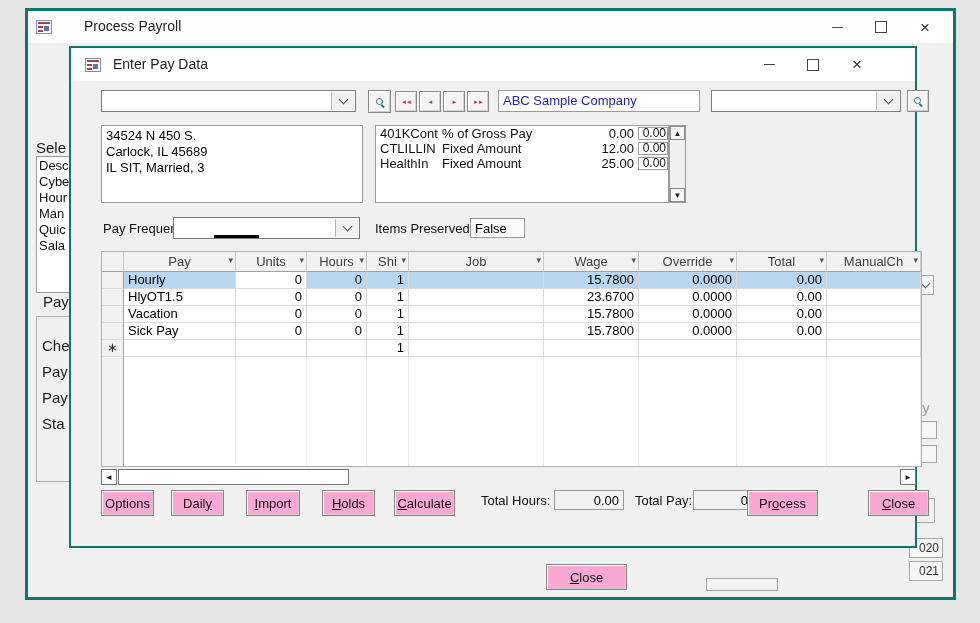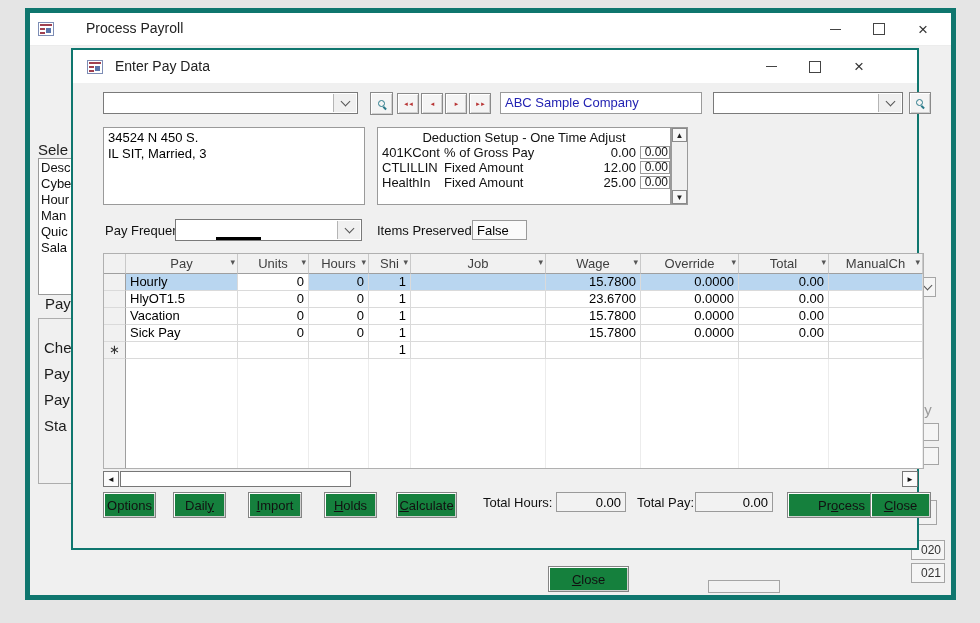--- a/index.html
+++ b/index.html
@@ -1,18 +1,18 @@
 <!DOCTYPE html>
 <html><head>
 <meta charset="utf-8">
 <style>
   html,body{margin:0;padding:0;background:#e5e5e5;font-family:"Liberation Sans","DejaVu Sans",sans-serif;}
   .canvas{position:relative;width:980px;height:623px;background:#e5e5e5;overflow:hidden;}
   
-  .win{position:absolute;background:#f0f0f0;border:5px solid #0f766e;box-sizing:border-box;}
+  .win{position:absolute;background:#f0f0f0;border:3px solid #0f766e;box-sizing:border-box;}
   .titlebar{position:relative;height:32px;background:#fff;border-bottom:1px solid #ececec;}
   .title-text{position:absolute;left:56px;top:7px;font-size:14px;color:#222;}
   .ctrls{position:absolute;right:6px;top:0;height:100%;display:flex;align-items:center;}
   .ctrl{width:44px;height:28px;display:flex;align-items:center;justify-content:center;background:transparent;border:none;cursor:default;}
   .min-bar{width:11px;height:1px;background:#444;}
   .max-box{width:10px;height:10px;border:1px solid #444;background:transparent;}
   .close-x{font-size:17px;color:#333;line-height:1;}
   
   .form-icon{position:absolute;width:16px;height:14px;border:1px solid #7d8db5;background:#fff;box-sizing:border-box;
     background-image:
@@ -21,21 +21,21 @@
       linear-gradient(#a04050,#a04050),
       linear-gradient(#5a74aa,#5a74aa);
     background-repeat:no-repeat;
     background-size:12px 2px,5px 2px,5px 2px,5px 5px;
     background-position:1px 1px,1px 5px,1px 9px,7px 5px;}
   
   .input{position:absolute;background:#fff;border:1px solid #7a7a7a;box-sizing:border-box;font-size:13px;color:#000;padding:2px 4px;white-space:pre;overflow:hidden;}
   .panelbox{position:absolute;background:#fff;border:1px solid #9a9a9a;box-sizing:border-box;overflow:hidden;}
   .combo-arrow-btn{position:absolute;top:1px;right:1px;bottom:1px;width:22px;background:#f0f0f0;border-left:1px solid #b5b5b5;display:flex;align-items:center;justify-content:center;}
   .chev{width:6px;height:6px;border-right:1.4px solid #555;border-bottom:1.4px solid #555;transform:rotate(45deg);margin-top:-3px;}
-  .btn3d{position:absolute;background:#15803d;border:1px solid #848484;box-sizing:border-box;font-size:13px;color:#111;display:flex;align-items:center;justify-content:center;box-shadow:inset 1px 1px 0 #ffffff, inset -1px -1px 0 #cfcfcf;font-family:inherit;}
+  .btn3d{position:absolute;background:#f9a8d4;border:1px solid #848484;box-sizing:border-box;font-size:13px;color:#111;display:flex;align-items:center;justify-content:center;box-shadow:inset 1px 1px 0 #ffffff, inset -1px -1px 0 #cfcfcf;font-family:inherit;}
   .sq-btn{position:absolute;width:23px;height:23px;background:#f4f4f4;border:1px solid #8a8a8a;box-sizing:border-box;display:flex;align-items:center;justify-content:center;box-shadow:inset 1px 1px 0 #fff, inset -1px -1px 0 #d0d0d0;}
   .navglyph{font-size:6px;color:#b83434;letter-spacing:-1px;line-height:1;}
   .mag{position:relative;width:8px;height:8px;}
   .mag::before{content:"";position:absolute;left:0;top:0;width:5px;height:5px;border:1.4px solid #2a7a8a;border-radius:50%;}
   .mag::after{content:"";position:absolute;left:6px;top:6px;width:4px;height:1.5px;background:#2a7a8a;transform:rotate(45deg);transform-origin:0 0;}
   .label{position:absolute;font-size:13px;color:#111;white-space:nowrap;}
   .fragment-label{position:absolute;font-size:15px;color:#1c1c1c;white-space:nowrap;overflow:hidden;}
   .accel{text-decoration:underline;}
   
   .ded-title{text-align:center;font-size:13px;color:#111;padding-top:2px;}
@@ -167,26 +167,26 @@
           <span>Hourly</span>
           <span class="combo-arrow-btn"><span class="chev"></span></span>
         </div>
         <button class="sq-btn" style="left:816px;top:9px;width:22px;height:22px;">
             <span class="mag"></span>
           </button>
 
         <div class="panelbox" style="left:10px;top:44px;width:262px;height:78px;padding:2px 4px;font-size:13px;line-height:16px;">
           <div>
               <div class="info-line" style="white-space: pre;">34524 N 450 S.</div>
+              <div class="info-line" style="white-space: pre;">Carlock, IL 45689</div>
               <div class="info-line" style="white-space: pre;">IL SIT, Married, 3</div>
             </div>
         </div>
 
         <div class="panelbox" style="left:284px;top:44px;width:294px;height:78px;">
-          <div class="ded-title">Deduction Setup - One Time Adjust</div>
           <div id="ded-rows">
               <div class="ded-row">
                 <span class="ded-code">401KCont</span>
                 <span class="ded-method">% of Gross Pay</span>
                 <span class="ded-amt">0.00</span>
                 <span class="ded-adj">0.00</span>
               </div>
               <div class="ded-row">
                 <span class="ded-code">CTLILLIN</span>
                 <span class="ded-method">Fixed Amount</span>
@@ -335,21 +335,21 @@
           </button>
         <button class="btn3d" style="left:303px;top:409px;width:61px;height:26px;">
             <span><span></span><span class="accel">C</span><span>alculate</span></span>
           </button>
 
         <span class="label" style="left:390px;top:412px;width:69px;text-align:right;">Total Hours:</span>
         <div class="input" style="left:463px;top:409px;width:70px;height:20px;background:#f2f2f2;border-color:#9a9a9a;text-align:right;">0.00</div>
         <span class="label" style="left:544px;top:412px;">Total Pay:</span>
         <div class="input" style="left:602px;top:409px;width:78px;height:20px;background:#f2f2f2;border-color:#9a9a9a;text-align:right;">0.00</div>
 
-        <button class="btn3d" style="left:694px;top:409px;width:85px;height:26px;justify-content:flex-end;">
+        <button class="btn3d" style="left:656px;top:409px;width:71px;height:26px;">
             <span><span>Pr</span><span class="accel">o</span><span>cess</span></span>
           </button>
         <button class="btn3d" style="left:777px;top:409px;width:61px;height:26px;">
             <span><span></span><span class="accel">C</span><span>lose</span></span>
           </button>
 
       </div>
     </div>
   </div>
 </div>

